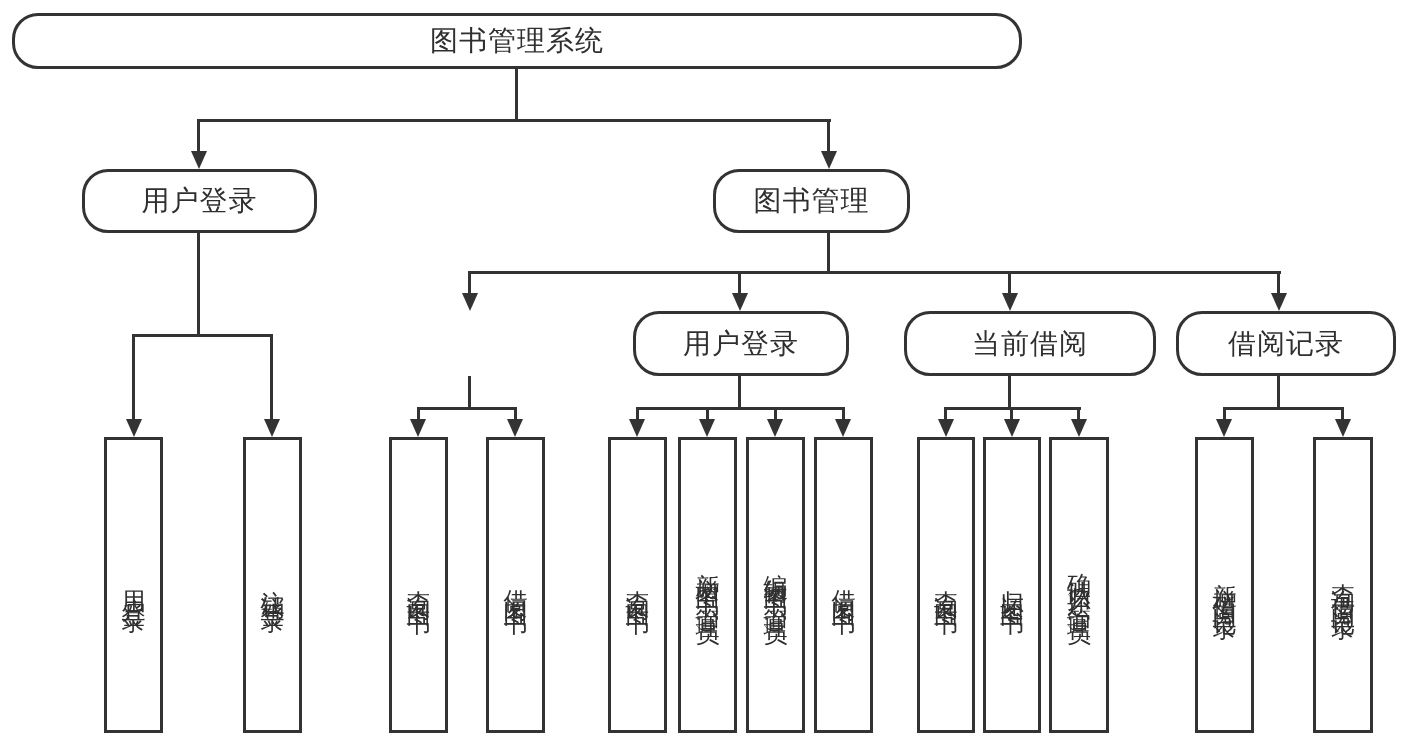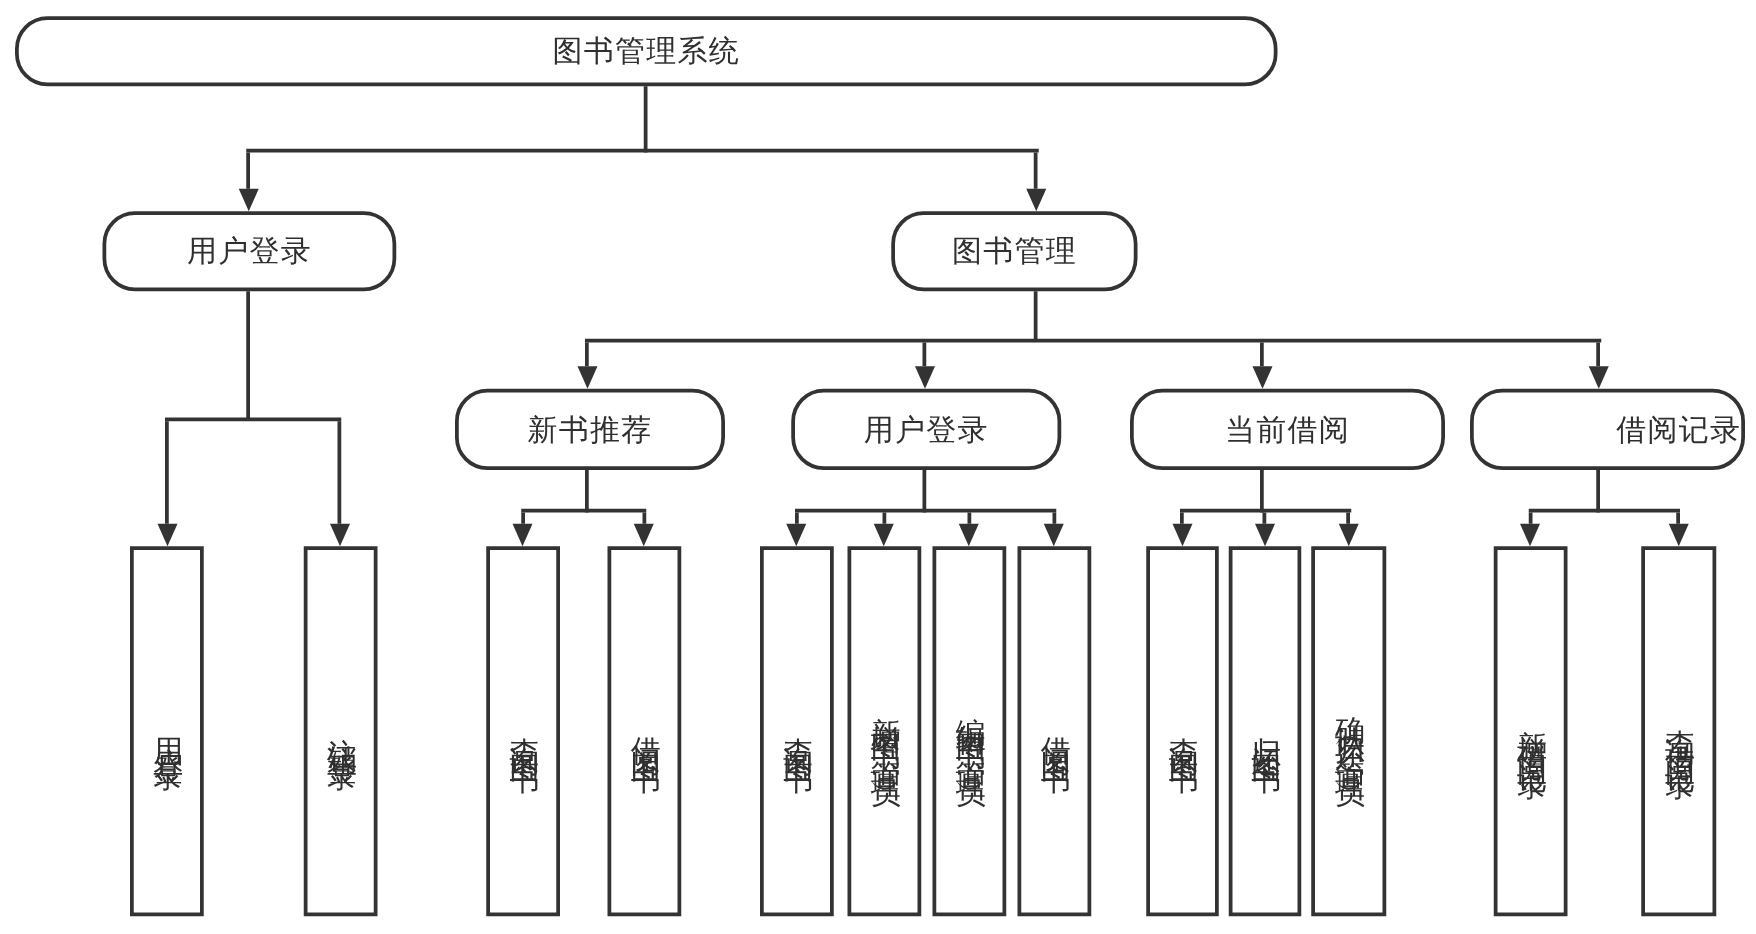--- a/index.html
+++ b/index.html
@@ -5,21 +5,21 @@
   html,body{margin:0;padding:0;background:#fff;}
   .canvas{
     position:relative;width:1405px;height:747px;background:#ffffff;
     font-family:"Liberation Sans","DejaVu Sans",sans-serif;overflow:hidden;
   }
   .box{
     position:absolute;background:#ffffff;border:3px solid #333333;
     box-sizing:border-box;display:flex;align-items:center;justify-content:center;
     color:#2f2f2f;
   }
-  .hbox{font-size:24px;letter-spacing:1px;border-radius:26px;}
+  .hbox{font-size:28px;letter-spacing:1px;border-radius:26px;}
   .vbox{top:437px;height:296px;}
   .vtext{
     writing-mode:vertical-rl;text-orientation:mixed;
     font-size:24px;line-height:1;letter-spacing:7px;color:#2f2f2f;white-space:nowrap;
   }
   .vl{position:absolute;width:3px;background:#333333;}
   .hl{position:absolute;height:3px;background:#333333;}
   .ah{position:absolute;width:0;height:0;
     border-left:8px solid transparent;border-right:8px solid transparent;
     border-top:18px solid #333333;}
@@ -62,30 +62,27 @@
   <div class="hl" style="left:468px;top:271px;width:813px;"></div>
   <div class="vl" style="left:468px;top:274px;height:19px;"></div>
   <div class="ah" style="left:462px;top:293px;"></div>
   <div class="vl" style="left:738px;top:274px;height:19px;"></div>
   <div class="ah" style="left:732px;top:293px;"></div>
   <div class="vl" style="left:1008px;top:274px;height:19px;"></div>
   <div class="ah" style="left:1002px;top:293px;"></div>
   <div class="vl" style="left:1277px;top:274px;height:19px;"></div>
   <div class="ah" style="left:1271px;top:293px;"></div>
 
-  <div class="box hbox" style="left:364px;top:311px;width:216px;height:65px;">
-    <span>新书推荐</span>
-  </div>
   <div class="box hbox" style="left:633px;top:311px;width:216px;height:65px;">
     <span>用户登录</span>
   </div>
   <div class="box hbox" style="left:904px;top:311px;width:252px;height:65px;text-align:right;">
     <span>当前借阅</span>
   </div>
-  <div class="box hbox" style="left:1176px;top:311px;width:220px;height:65px;justify-content:flex-end;">
+  <div class="box hbox" style="left:1176px;top:311px;width:220px;height:65px;">
     <span>借阅记录</span>
   </div>
 
   <div class="vl" style="left:468px;top:376px;height:34px;"></div>
   <div class="vl" style="left:738px;top:376px;height:34px;"></div>
   <div class="vl" style="left:1008px;top:376px;height:34px;"></div>
   <div class="vl" style="left:1277px;top:376px;height:34px;"></div>
 
   <div class="hl" style="left:417px;top:407px;width:100px;"></div>
   <div class="hl" style="left:636px;top:407px;width:209px;"></div>

